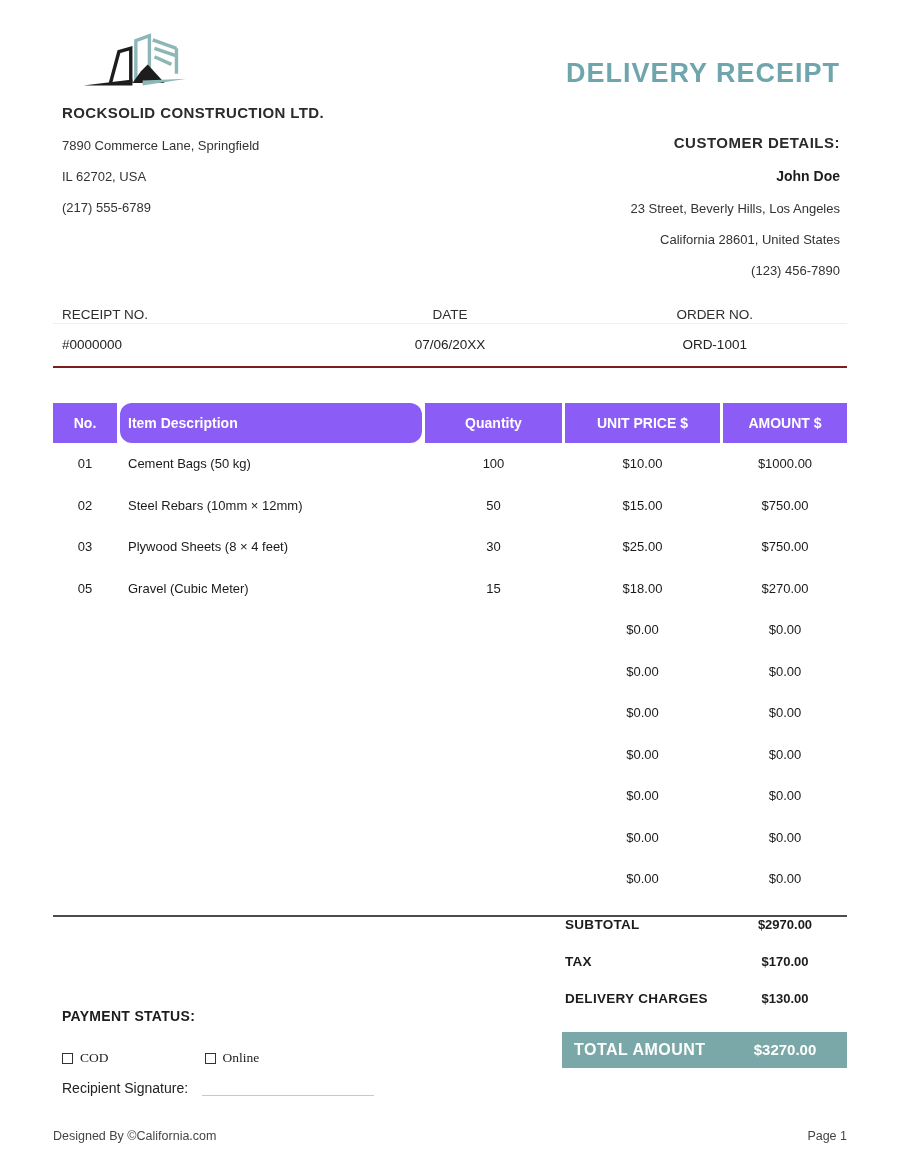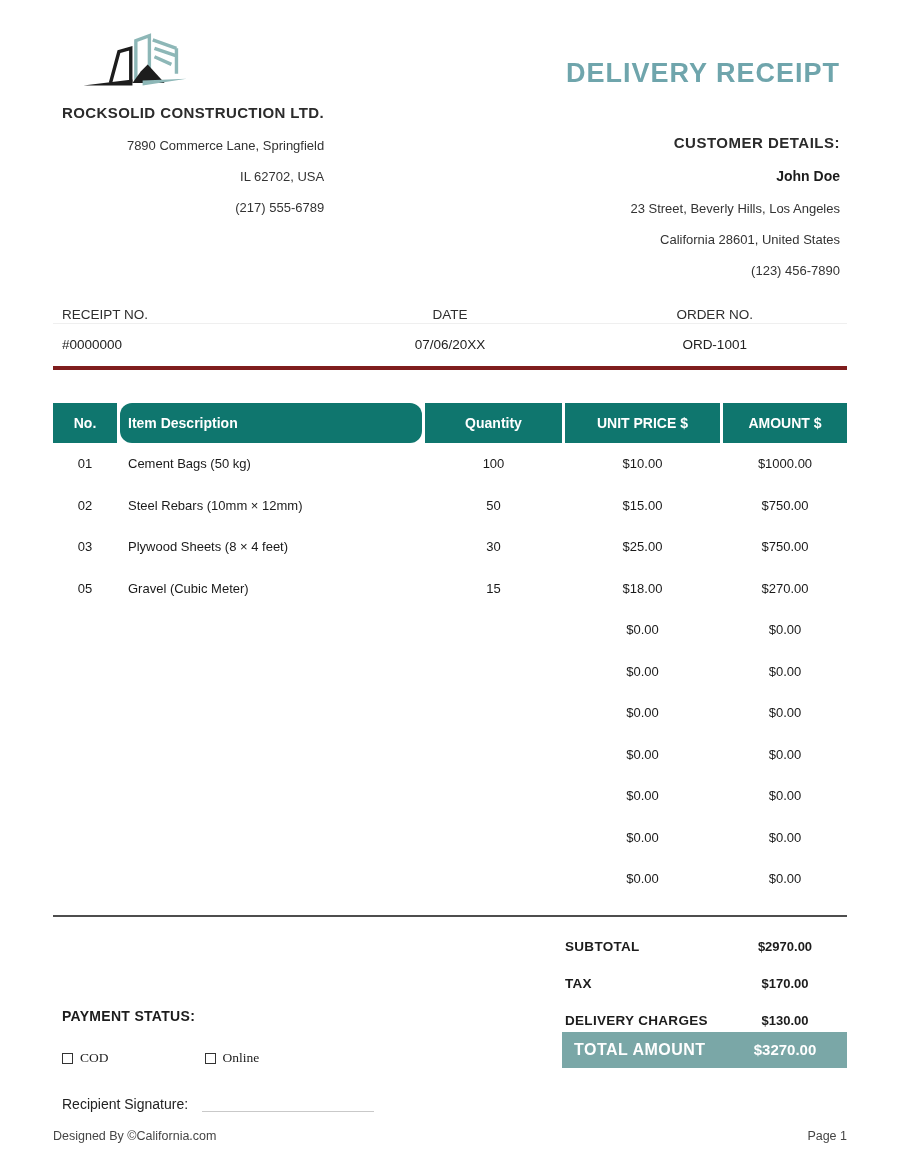--- a/index.html
+++ b/index.html
@@ -5,62 +5,62 @@
   * { margin:0; padding:0; box-sizing:border-box; }
   html,body { background:#fff; }
   body {
     width:900px; height:1165px; position:relative;
     font-family:"Liberation Sans", sans-serif; color:#222;
   }
   .page { position:absolute; inset:0; background:#fff; overflow:hidden; }
 
   
   .logo { position:absolute; left:80; top:24px; left:80px; width:110px; height:74px; }
-  .company { position:absolute; left:62px; top:104px;text-align:right; }
+  .company { position:absolute; left:62px; top:104px; }
   .company-name { font-size:15px; font-weight:bold; letter-spacing:.4px; color:#2b2b2b; margin-bottom:17px; }
   .company .addr { font-size:13px; color:#333; margin-bottom:16px; }
   .doc-title {
     position:absolute; right:60px; top:58px;
     font-size:27px; font-weight:bold; letter-spacing:1px; color:#6fa5ac;
   }
   .customer { position:absolute; right:60px; top:134px; text-align:right; }
   .customer-heading { font-size:15px; font-weight:600; letter-spacing:.5px; color:#2b2b2b; margin-bottom:17px; }
   .customer-name { font-size:14px; font-weight:bold; color:#1c1c1c; margin-bottom:17px; }
   .customer .addr { font-size:13px; color:#333; margin-bottom:16px; }
 
   
   .meta { position:absolute; left:53px; top:299px; width:794px; }
   .meta-row { display:flex; }
   .meta-col { width:33.333%; font-size:13.5px; }
   .meta-col.c1 { text-align:left; padding-left:9px; }
   .meta-col.c2 { text-align:center; }
   .meta-col.c3 { text-align:center; }
   .meta-labels { padding:8px 0 1px 0; border-bottom:1px solid #efefef; color:#2e2e2e; }
-  .meta-values { padding:13px 0 14px 0; border-bottom:4px solid #7f1d1d; color:#222; }
+  .meta-values { padding:13px 0 14px 0; border-bottom:2px solid #7f1d1d; color:#222; }
 
   
   .items { position:absolute; left:53px; top:403px; width:794px; }
   .thead { display:flex; gap:3px; height:40px; }
   .thead .hcell {
-    background:#0f766e; color:#fff; font-weight:bold; font-size:14px;
+    background:#8b5cf6; color:#fff; font-weight:bold; font-size:14px;
     display:flex; align-items:center; justify-content:center;
   }
   .c-no  { width:64px;  flex:none; }
   .c-desc{ width:302px; flex:none; }
   .c-qty { width:137px; flex:none; }
   .c-unit{ width:155px; flex:none; }
   .c-amt { width:124px; flex:none;text-align:center; }
   .thead .c-desc { justify-content:flex-start; padding-left:8px;border-radius:12px; }
   .trow { display:flex; gap:3px; height:41.5px; align-items:center; }
   .trow .cell { font-size:13px; color:#1a1a1a; text-align:center; }
   .trow .c-desc { text-align:left; padding-left:8px; }
 
   .totals-sep { border-top:2px solid #4d4d4d; margin-top:15px; }
 
-  .totals-row { display:flex; height:37px; align-items:flex-end; }
+  .totals-row { display:flex; height:37px; align-items:flex-start; }
   .totals-spacer { width:512px; flex:none; }
   .totals-label { width:158px; flex:none; font-size:13.5px; font-weight:bold; letter-spacing:.3px; color:#1c1c1c; }
   .totals-value { width:124px; flex:none; text-align:center; font-size:13px; font-weight:bold; color:#1c1c1c; }
 
   .total-bar {
     margin-left:509px; width:285px; height:36px; margin-top:4px;
     background:#7aa7a7; color:#fff; display:flex; align-items:center;
   }
   .total-bar .label { flex:1; padding-left:12px; font-size:16px; font-weight:bold; letter-spacing:.5px; }
   .total-bar .value { width:124px; flex:none; text-align:center; font-size:15px; font-weight:bold; }
@@ -68,21 +68,21 @@
   
   .payment { position:absolute; left:62px; top:1008px; width:360px; }
   .payment-heading { font-size:14px; font-weight:bold; letter-spacing:.3px; color:#1c1c1c; }
   .payment-options { display:flex; margin-top:26px; }
   .option { display:flex; align-items:center; font-size:13.5px; color:#222;font-family:Liberation Serif, serif; }
   .option + .option { margin-left:96px; }
   .checkbox {
     width:11px; height:11px; border:1.4px solid #333; display:inline-block;
     margin-right:7px; background:#fff;
   }
-  .signature { display:flex; align-items:flex-start; margin-top:30px; }
+  .signature { display:flex; align-items:flex-start; margin-top:14px; }
   .signature-label { font-size:14px; color:#222; }
   .signature-line { width:172px; border-bottom:1px solid #c9c9c9; margin-left:14px; height:16px; }
 
   
   .footer { position:absolute; left:53px; right:53px; top:1129px; display:flex; justify-content:space-between; }
   .footer div { font-size:12.5px; color:#454545; }
 </style>
 </head>
 <body>
 

